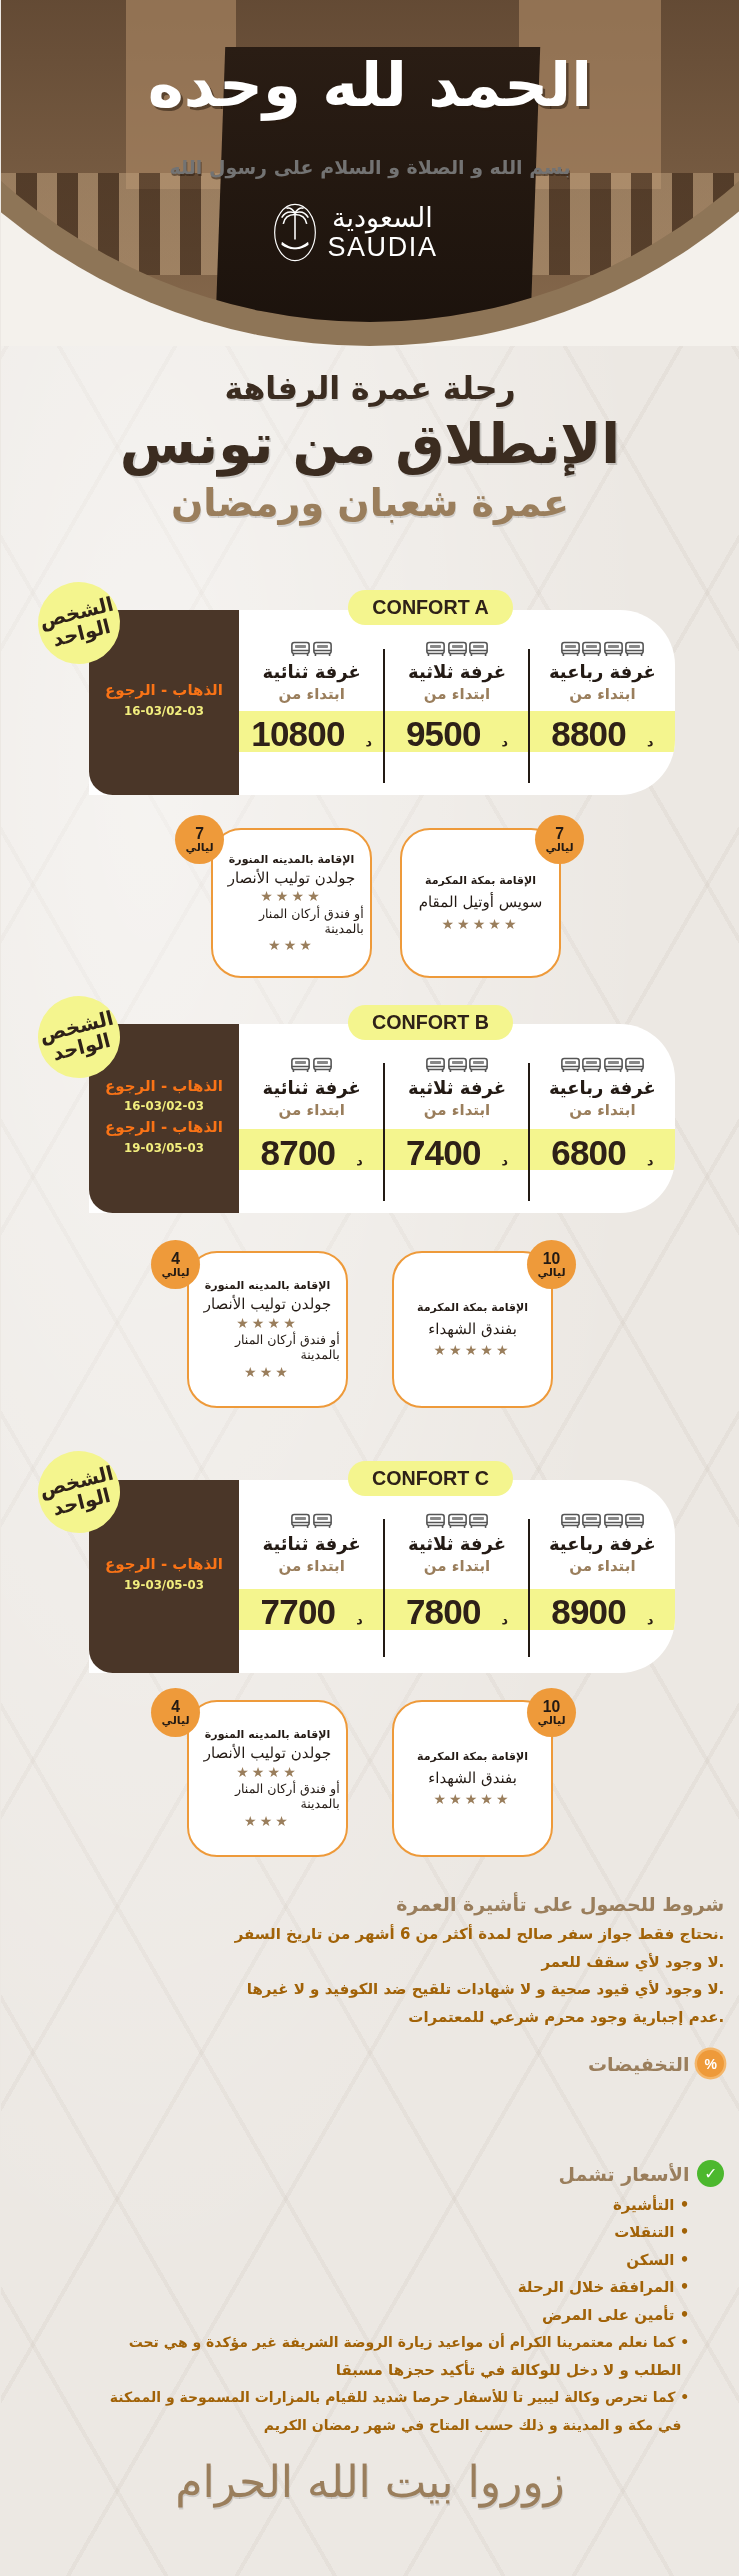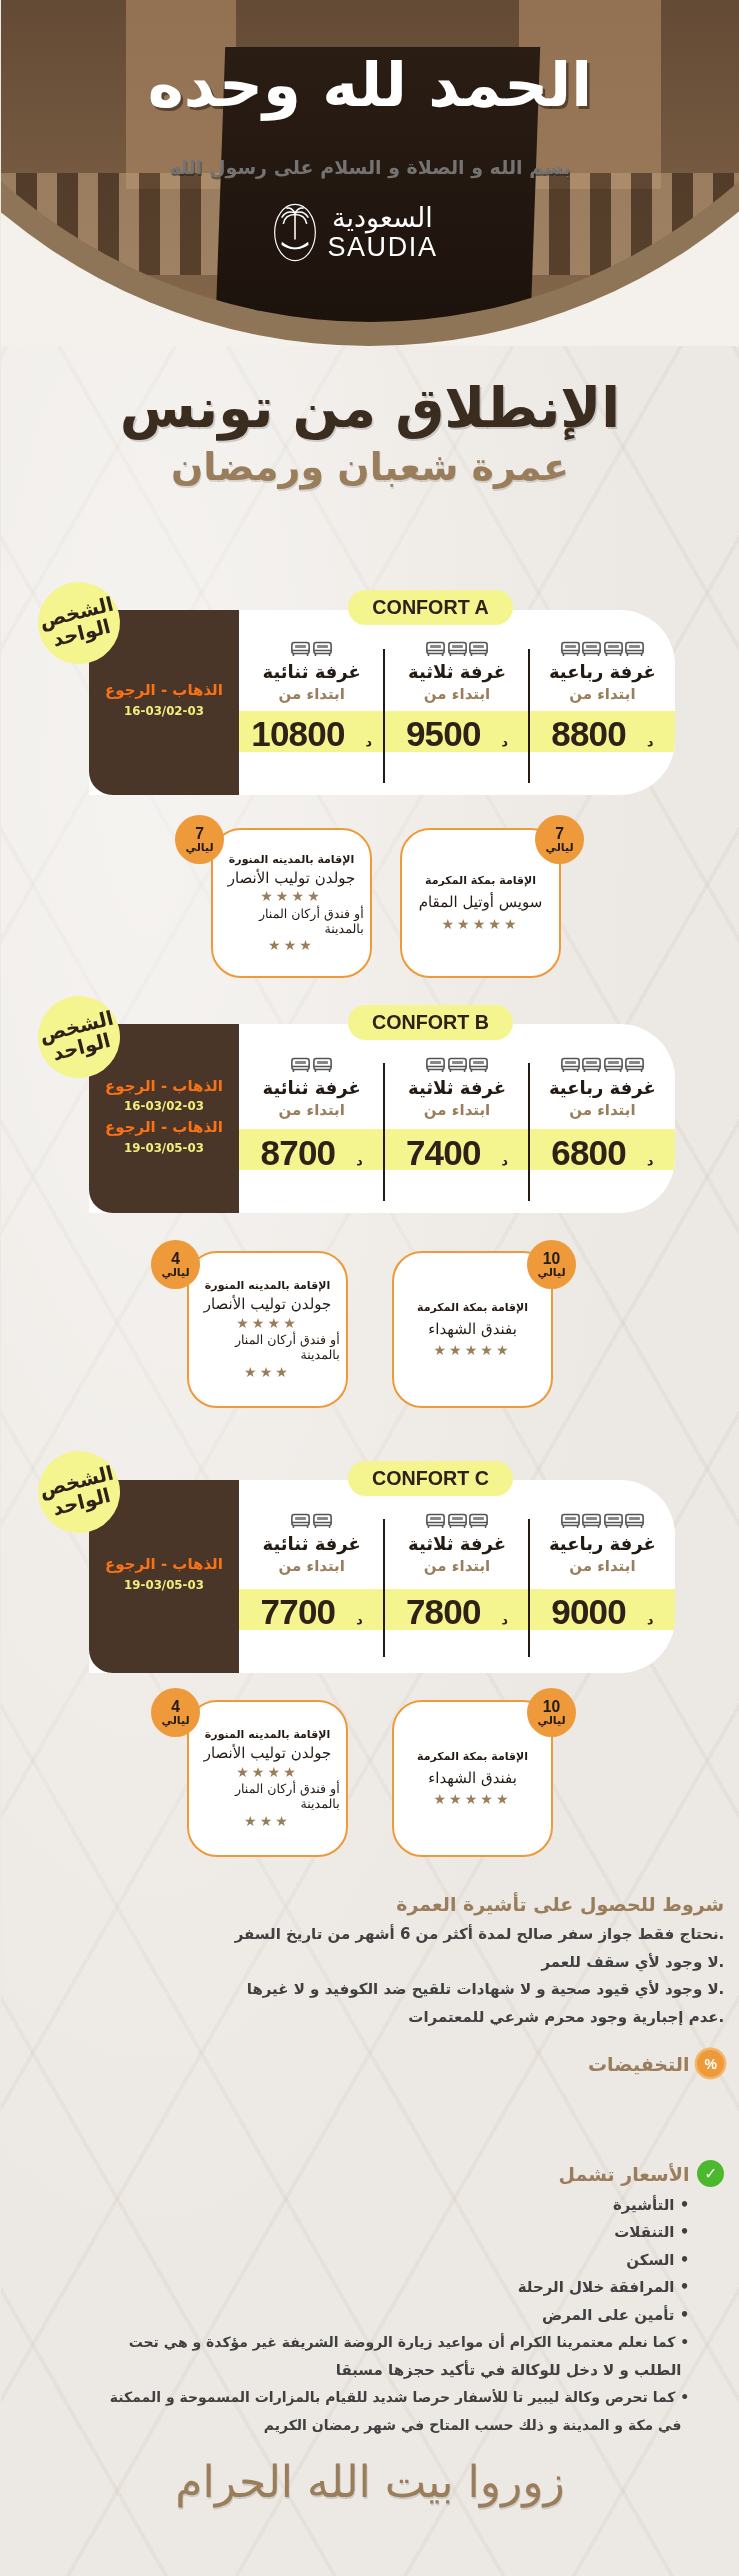--- a/index.html
+++ b/index.html
@@ -145,21 +145,21 @@
     background: #ee9a3a;
     display: flex; flex-direction: column; align-items: center; justify-content: center;
     font-weight: bold; color: #231a14; line-height: 1;
   }
   .nights .n-num { font-family: "Liberation Sans", sans-serif; font-size: 15.7px; }
   .nights .n-lbl { font-size: 11px; }
 
   
   .info { position: absolute; right: 15.7px; width: 693px; text-align: right; }
   .info-head { font-weight: bold; font-size: 19px; color: #9a7e5c; display: flex; align-items: center; gap: 7.9px; justify-content: flex-start; }
-  .info-line { font-weight: bold; font-size: 15px; color: #404040; line-height: 27.5px; }
+  .info-line { font-weight: bold; font-size: 15px; color: #a16207; line-height: 27.5px; }
   .badge-pct {
     width: 27px; height: 27px; border-radius: 50%; background: #ee9a3a; color: #fff;
     display: inline-flex; align-items: center; justify-content: center; font-size: 14px; font-weight: bold;
     font-family: "Liberation Sans", sans-serif;
     box-shadow: 0 0 0 2.4px #f4b66a;
   }
   .badge-check {
     width: 27px; height: 27px; border-radius: 50%; background: #4cb82e; color: #fff;
     display: inline-flex; align-items: center; justify-content: center; font-size: 15.7px; font-weight: bold;
   }
@@ -198,20 +198,21 @@
       </g>
     </svg>
     <div class="brand-text">
       <span class="brand-ar">السعودية</span>
       <span class="brand-en">SAUDIA</span>
     </div>
   </div>
 </section>
 
 <section class="titles">
+  <div class="t1">رحلة عمرة الرفاهة</div>
   <div class="t2">الإنطلاق من تونس</div>
   <div class="t3">عمرة شعبان ورمضان</div>
 </section>
 
 <section class="pkg" style="top:582px;">
   <div class="pkg-card" style="top:27.5px;height:185px;">
     <div class="pkg-dark">
       <div class="route-label">الذهاب - الرجوع</div>
       <div class="route-date">16-03/02-03</div>
     </div>
@@ -512,21 +513,21 @@
               <rect x="1" y="2" width="22" height="14" rx="3" fill="none" stroke="#555" stroke-width="2"></rect>
               <rect x="5" y="5" width="14" height="4" rx="1" fill="#888"></rect>
               <line x1="1" y1="12" x2="23" y2="12" stroke="#555" stroke-width="2"></line>
               <line x1="3" y1="16" x2="3" y2="19" stroke="#555" stroke-width="2"></line>
               <line x1="21" y1="16" x2="21" y2="19" stroke="#555" stroke-width="2"></line>
             </svg>
         </div>
         <div class="room-name">غرفة رباعية</div>
         <div class="from-lbl">ابتداء من</div>
         <div class="price" style="top:112px;">
-          <span class="price-num">9000</span>
+          <span class="price-num">8900</span>
           <span class="price-cur">د</span>
         </div>
       </div>
       <div class="pcol">
         <div class="pcol-divider" style="top:39px;height:138px;left:auto;right:-0.8px;"></div>
         <div class="beds" style="margin-top:33px;">
           <svg class="bed" viewBox="0 0 24 20">
               <rect x="1" y="2" width="22" height="14" rx="3" fill="none" stroke="#555" stroke-width="2"></rect>
               <rect x="5" y="5" width="14" height="4" rx="1" fill="#888"></rect>
               <line x1="1" y1="12" x2="23" y2="12" stroke="#555" stroke-width="2"></line>

